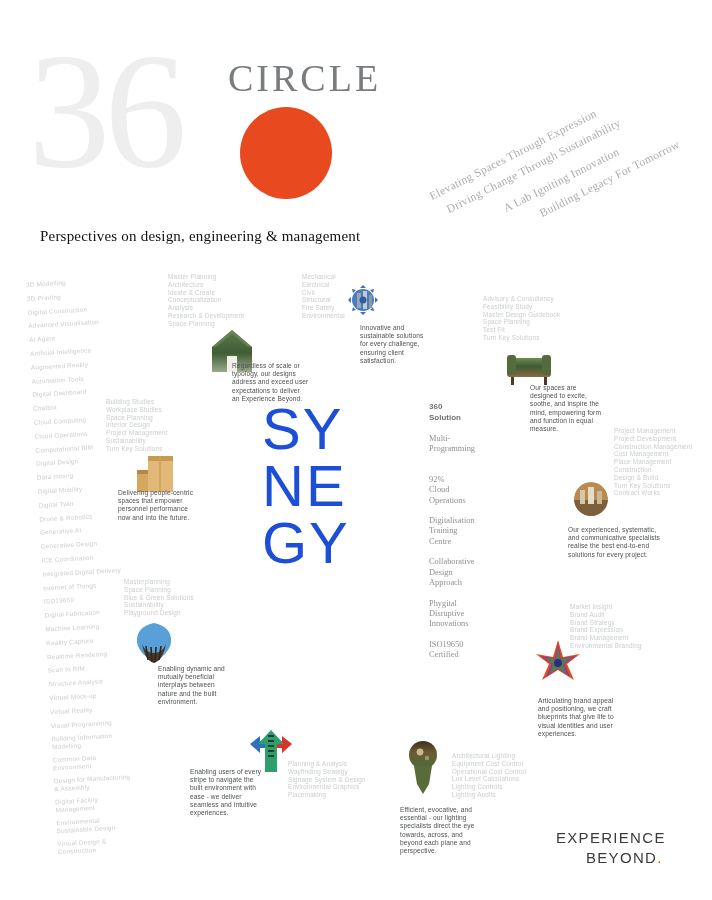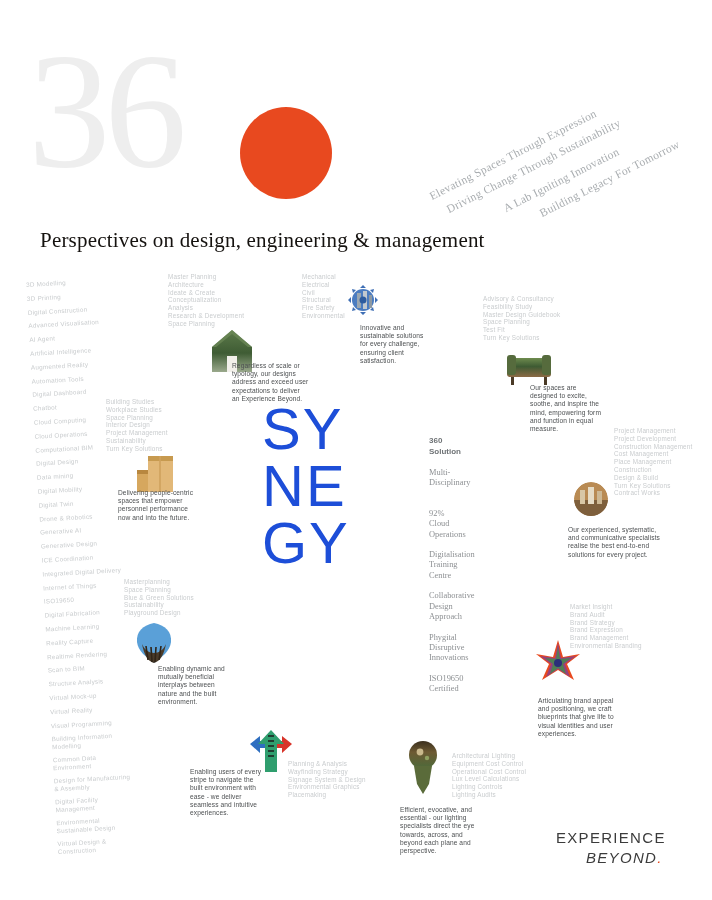--- a/index.html
+++ b/index.html
@@ -29,21 +29,21 @@
     color:#7a7d80;
   }
   .orange-dot{
     position:absolute;left:240px;top:107px;
     width:92px;height:92px;border-radius:50%;
     background:#e8491f;
   }
   .tagline{
     position:absolute;left:40px;top:228px;
     font-family:"Liberation Serif", serif;
-    font-size:21px;color:#15120f;
+    font-size:15px;color:#15120f;
     letter-spacing:.2px;
   }
 
   
   .statements{
     position:absolute;left:415px;top:95px;
     width:300px;height:130px;
   }
   .statements .st{
     position:absolute;
@@ -121,21 +121,21 @@
   .b-market{left:538px;top:697px;width:92px;}
 
   .t-planning{left:288px;top:760px;}
   .b-planning{left:190px;top:768px;width:90px;}
 
   .t-arch{left:452px;top:752px;}
   .b-arch{left:400px;top:806px;width:96px;}
 
   
   .center-col{
-    position:absolute;left:429px;top:426px;
+    position:absolute;left:429px;top:392px;
     width:70px;
     font-family:"Liberation Serif", serif;
     font-size:8.4px;line-height:10.4px;
     color:#8d9093;
   }
   .center-col .grp{margin-bottom:10px;white-space:pre-line;}
   .center-col .grp.first .hd{
     font-family:"Liberation Sans", sans-serif;
     font-weight:bold;font-size:8px;color:#6f7376;
     line-height:10.4px;
@@ -163,30 +163,31 @@
   
   .ic-star{left:536px;top:640px;width:44px;height:44px;}
 
   
   .footer{
     position:absolute;left:556px;top:828px;
     font-size:15px;line-height:20px;
     color:#3b3b3b;letter-spacing:1.3px;
     font-family:"Liberation Sans", sans-serif;
   }
-  .footer .ln2{margin-left:30px;font-style:italic;}
+  .footer .ln2{margin-left:30px;}
   .footer .dot{color:#e8491f;}
 </style>
 </head>
 <body>
 
 <div class="page">
 
   <div class="logo-360">36</div>
   <div class="orange-dot"></div>
+  <div class="logo-circle-word">CIRCLE</div>
   <div class="tagline">Perspectives on design, engineering &amp; management</div>
 
   <div class="statements">
     <div class="st st1">Elevating Spaces Through Expression</div>
     <div class="st st2">Driving Change Through Sustainability</div>
     <div class="st st3">A Lab Igniting Innovation</div>
     <div class="st st4">Building Legacy For Tomorrow</div>
   </div>
 
   <div class="synergy" style="white-space:pre-line">SY
@@ -450,21 +451,21 @@
 specialists direct the eye
 towards, across, and
 beyond each plane and
 perspective.</div>
 
   <div class="center-col" id="center-col">
     <div class="grp first">
       <div class="hd" style="white-space:pre-line">360
 Solution</div>
       <div style="white-space:pre-line">Multi-
-Disciplinary</div>
+Programming</div>
     </div>
   <div class="grp">92%
 Cloud
 Operations</div>
       <div class="grp">Digitalisation
 Training
 Centre</div>
       <div class="grp">Collaborative
 Design
 Approach</div>

